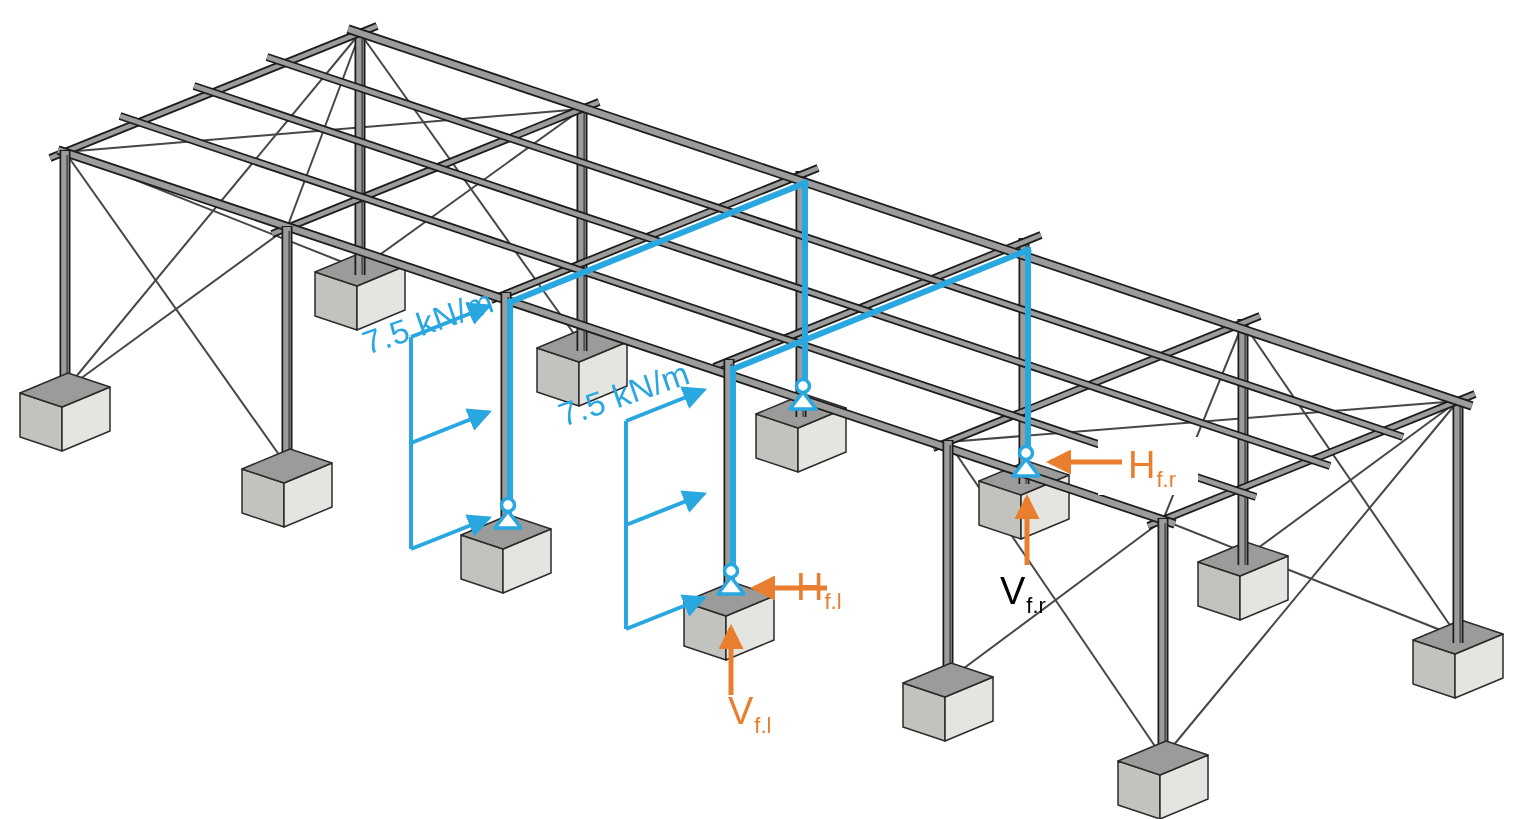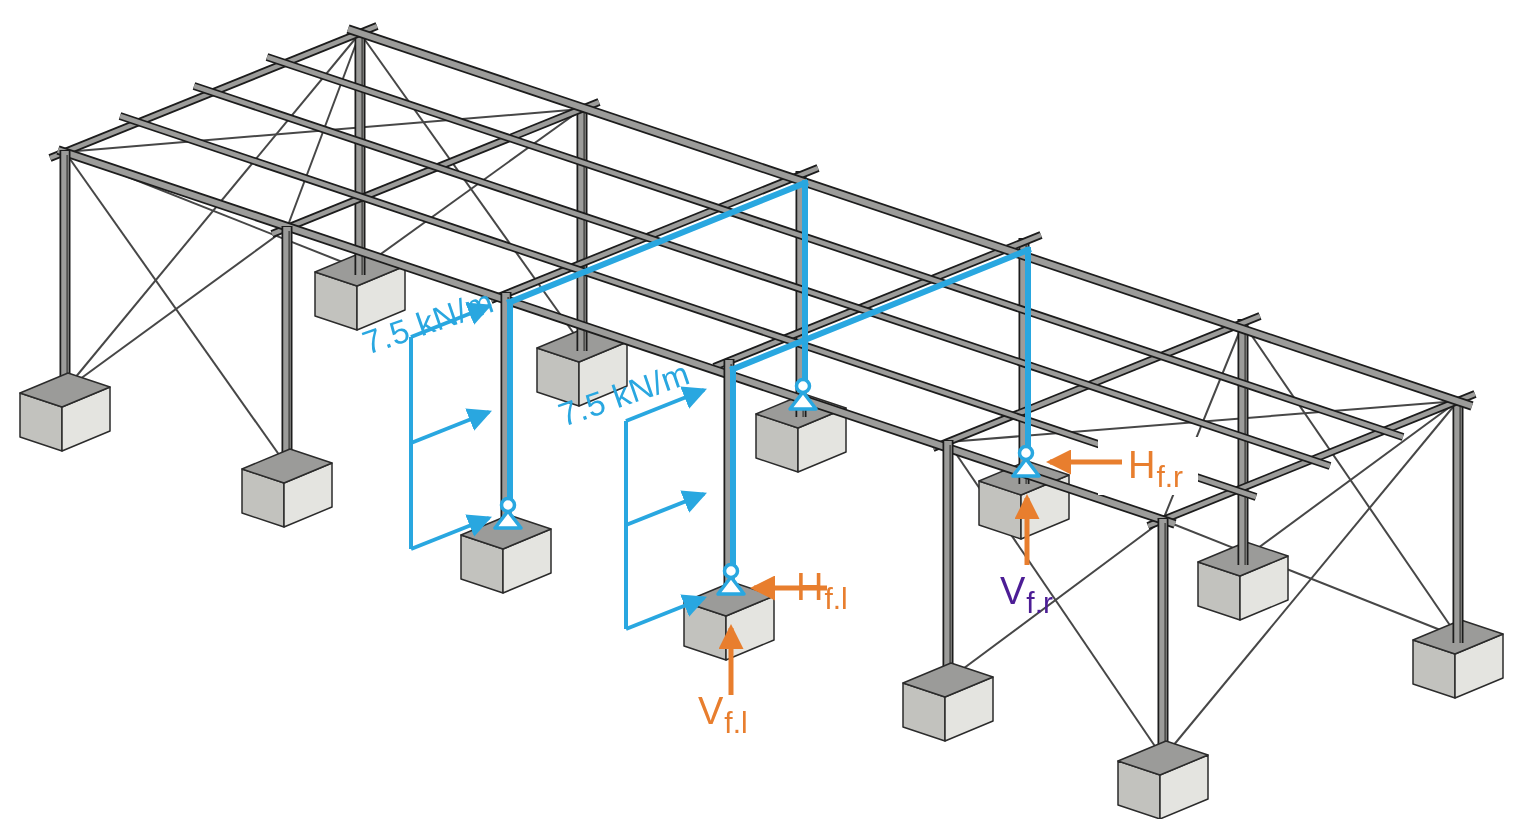--- a/index.html
+++ b/index.html
@@ -19,21 +19,21 @@
   }
   .blue-label{
     font-size:33px;
     letter-spacing:0.5px;
     transform:translate(-50%,-50%) rotate(-19deg);
   }
   .orange-label{
     font-size:38px;
   }
   .orange-label .sub{
-    font-size:30px;
+    font-size:22px;
     position:relative;
     top:9px;
     left:1px;
   }
 </style>
 </head>
 <body>
 
 <div id="canvas">
   <svg id="scene" width="1536" height="819" viewBox="0 0 1536 819">
@@ -207,16 +207,16 @@
         <line x1="731" y1="695" x2="731" y2="628" stroke="#e87e2e" stroke-width="5" stroke-linecap="butt" marker-end="url(#ao)"></line>
         <line x1="1122" y1="462" x2="1050" y2="462" stroke="#e87e2e" stroke-width="5" stroke-linecap="butt" marker-end="url(#ao)"></line>
         <line x1="1027" y1="565" x2="1027" y2="498" stroke="#e87e2e" stroke-width="5" stroke-linecap="butt" marker-end="url(#ao)"></line>
       </g>
   </svg>
 
   <div class="flabel blue-label" style="left: 428px; top: 322px; color: rgb(41, 167, 224);">7.5 kN/m</div>
   <div class="flabel blue-label" style="left: 624px; top: 394px; color: rgb(41, 167, 224);">7.5 kN/m</div>
 
   <div class="flabel orange-label" style="left: 796px; top: 568px; color: rgb(232, 126, 46);"><span>H</span><span class="sub">f.l</span></div>
-  <div class="flabel orange-label" style="left: 698px; top: 692px; color: rgb(232, 126, 46);"><span>V</span><span class="sub">f.l</span></div>
+  <div class="flabel orange-label" style="left: 728px; top: 692px; color: rgb(232, 126, 46);"><span>V</span><span class="sub">f.l</span></div>
   <div class="flabel orange-label" style="left: 1128px; top: 446px; color: rgb(232, 126, 46);"><span>H</span><span class="sub">f.r</span></div>
-  <div class="flabel orange-label" style="left: 1000px; top: 572px; color: #4c1d95;"><span>V</span><span class="sub">f.r</span></div>
+  <div class="flabel orange-label" style="left: 1000px; top: 572px; color: #000000;"><span>V</span><span class="sub">f.r</span></div>
 </div>
 
 </body></html>

